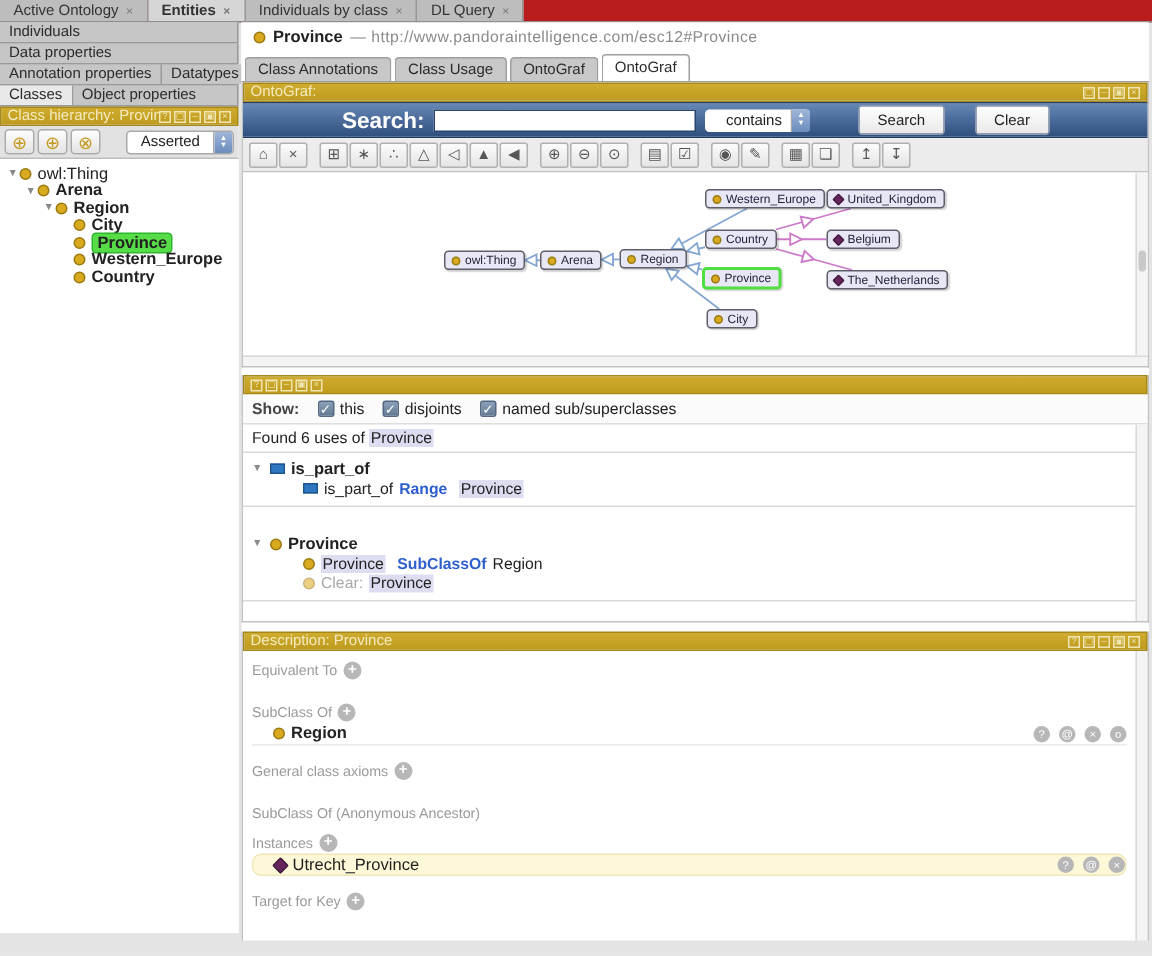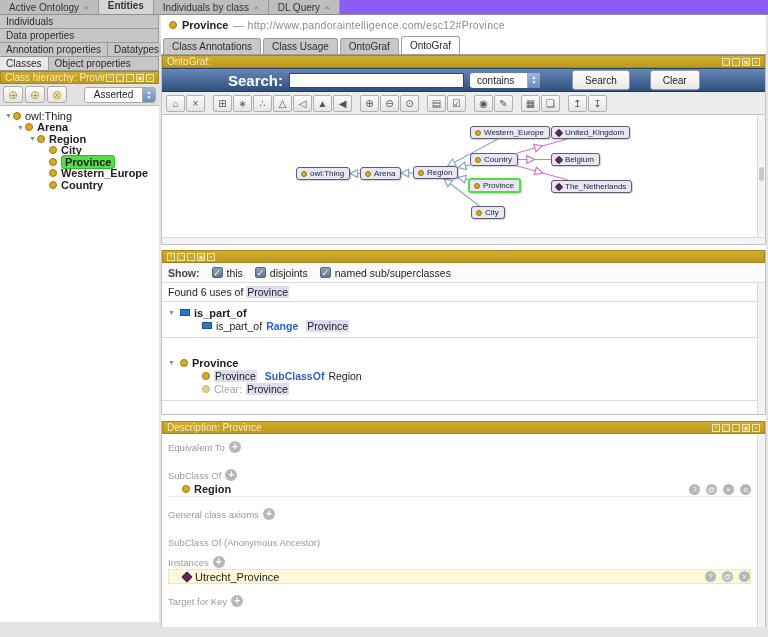--- a/index.html
+++ b/index.html
@@ -1,23 +1,23 @@
 <!DOCTYPE html>
 <html><head>
 <meta charset="utf-8">
 <style>
   * { margin:0; padding:0; box-sizing:border-box; }
   html,body { width:768px; height:637px; }
   body { font-family:"Liberation Sans","DejaVu Sans",sans-serif; font-size:10px; background:#E4E4E4; color:#222; overflow:hidden; }
   .app { position:relative; width:768px; height:637px; background:#E4E4E4; }
 
   
-  .wtabbar { position:absolute; left:0; top:0; width:768px; height:15px; background:#8b5cf6; display:flex; border-bottom:1px solid #8F8F8F; }
+  .wtabbar { position:absolute; left:0; top:0; width:768px; height:15px; background:#b91c1c; display:flex; border-bottom:1px solid #8F8F8F; }
   .wtab { display:flex; align-items:center; gap:5px; padding:0 9px; font-size:10px; color:#333; background:#BDBDBD; border-right:1px solid #979797; cursor:default; }
-  .wtab.sel { background:#D6D6D6; font-weight:bold;flex-direction:column; }
+  .wtab.sel { background:#D6D6D6; font-weight:bold; }
   .wtab .x { color:#777; font-size:8px; }
 
   
   .leftcol { position:absolute; left:0; top:15px; width:159px; height:607px; background:#FFF; }
   .ltabs { width:159px; background:#BDBDBD; }
   .ltab-row { display:flex; height:14px; border-bottom:1px solid #9A9A9A; }
   .ltab { display:flex; align-items:center; padding:0 6px; font-size:10px; color:#2B2B2B; background:#C6C6C6; border-right:1px solid #9A9A9A; flex:0 0 auto; }
   .ltab.fill { flex:1; }
   .ltab.sel { background:#E9E9E9; font-weight:normal; }
 
@@ -51,21 +51,21 @@
   .etab { height:16px; display:flex; align-items:center; padding:0 8px; background:#C8C8C8; border:1px solid #9F9F9F; border-bottom:none; border-radius:3px 3px 0 0; margin-right:2px; font-size:10px; color:#2B2B2B; }
   .etab.sel { background:#FFF; height:18px; }
 
   .panel { border:1px solid #C2C2C2; border-top:none; background:#FFF; position:relative; }
 
   
   .og-search { height:24px; background:linear-gradient(#6688B6,#2F4F7F); border-top:1px solid #24406B; border-bottom:1px solid #1E3A60; display:flex; align-items:center; padding-left:66px; gap:6px; }
   .og-search .slabel { color:#FFF; font-weight:bold; font-size:15px; }
   .og-input { width:175px; height:15px; background:#FFF; border:1px solid #26456F; font-size:10px; padding:0 3px; }
   .og-dd { width:70px; height:15px; background:#FFF; border-radius:3px; display:flex; align-items:center; font-size:10px; }
-  .og-dd .val { flex:1; padding-left:7px; }
+  .og-dd .val { flex:1; padding-left:14px; }
   .btn { height:16px; background:linear-gradient(#FFFFFF,#E8E8E8); border:1px solid #8E9AAE; border-radius:3px; padding:9px 12px; font-size:10px; display:flex; align-items:center; color:#222; }
   .og-toolbar { height:23px; background:#ECECEC; border-bottom:1px solid #C2C2C2; display:flex; align-items:center; padding-left:4px; gap:8px; }
   .og-group { display:flex; gap:1px; }
   .og-tbtn { width:19px; height:17px; background:linear-gradient(#FCFCFC,#E4E4E4); border:1px solid #B0B0B0; border-radius:2px; display:flex; align-items:center; justify-content:center; font-size:10px; color:#555; }
   .og-canvas { position:relative; height:122px; background:#FFF; overflow:hidden; }
   .og-canvas svg { position:absolute; left:0; top:0; }
   .gnode { position:absolute; display:flex; align-items:center; gap:3px; background:#E7E7F6; border:1px solid #5E5E6A; border-radius:3px; padding:1px 5px 1px 4px; font-size:8px; color:#23233A; box-shadow:1px 1px 1px rgba(0,0,0,.18); white-space:nowrap; z-index:2; }
   .gnode .gc { width:6px; height:6px; border-radius:50%; background:#D9A91E; border:1px solid #9C7A12; }
   .gnode .gd { width:6px; height:6px; background:#65265E; border:1px solid #451A40; transform:rotate(45deg); border-radius:1px; }
   .gnode.sel { border:2px solid #4FDE3F; }
@@ -94,21 +94,21 @@
   .desc-body { height:197px; position:relative; font-size:10.5px; overflow:hidden; }
   .sect { margin:0 14px 0 6px; }
   .sect-label { display:flex; align-items:center; gap:4px; color:#9A9A9A; font-size:9.5px; height:14px; }
   .addbtn { width:12px; height:12px; border-radius:50%; background:#B7B7B7; color:#FFF; font-size:10px; line-height:11px; text-align:center; font-weight:bold; }
   .drow { display:flex; align-items:center; gap:4px; padding-left:14px; height:15px; border-bottom:1px solid #EAEAEA; }
   .drow.nob { border-bottom:none; }
   .drow .dlbl { font-size:11px; }
   .drow.bold .dlbl { font-weight:bold; }
   .drow .spacer { flex:1; }
   .actbtn { width:11px; height:11px; border-radius:50%; background:#B7B7B7; color:#FFF; font-size:7.5px; line-height:11px; text-align:center; flex:0 0 auto; margin-left:2px; }
-  .drow.yellow { background:#FDF9D8; border:1px solid #EFE7B8; border-radius:0; }
+  .drow.yellow { background:#FDF9D8; border:1px solid #EFE7B8; border-radius:6px; }
   .dicon-d { width:8px; height:8px; background:#65265E; border:1px solid #451A40; transform:rotate(45deg); border-radius:1px; flex:0 0 auto; }
   .gap6 { height:6px; } .gap14 { height:14px; }
 
   .bottomstrip { position:absolute; left:0; bottom:0; width:768px; height:10px; background:#E4E4E4; }
 </style>
 </head>
 <body>
 
 <div class="app">
 

